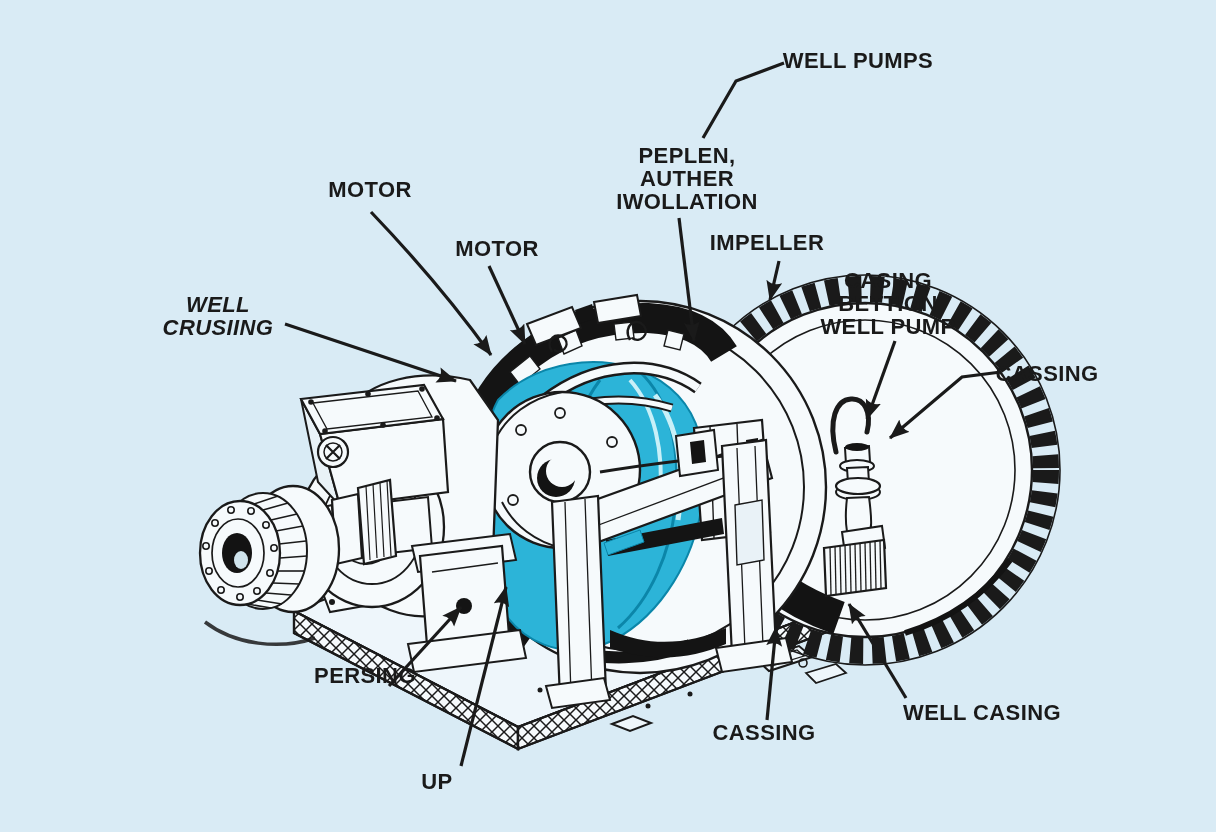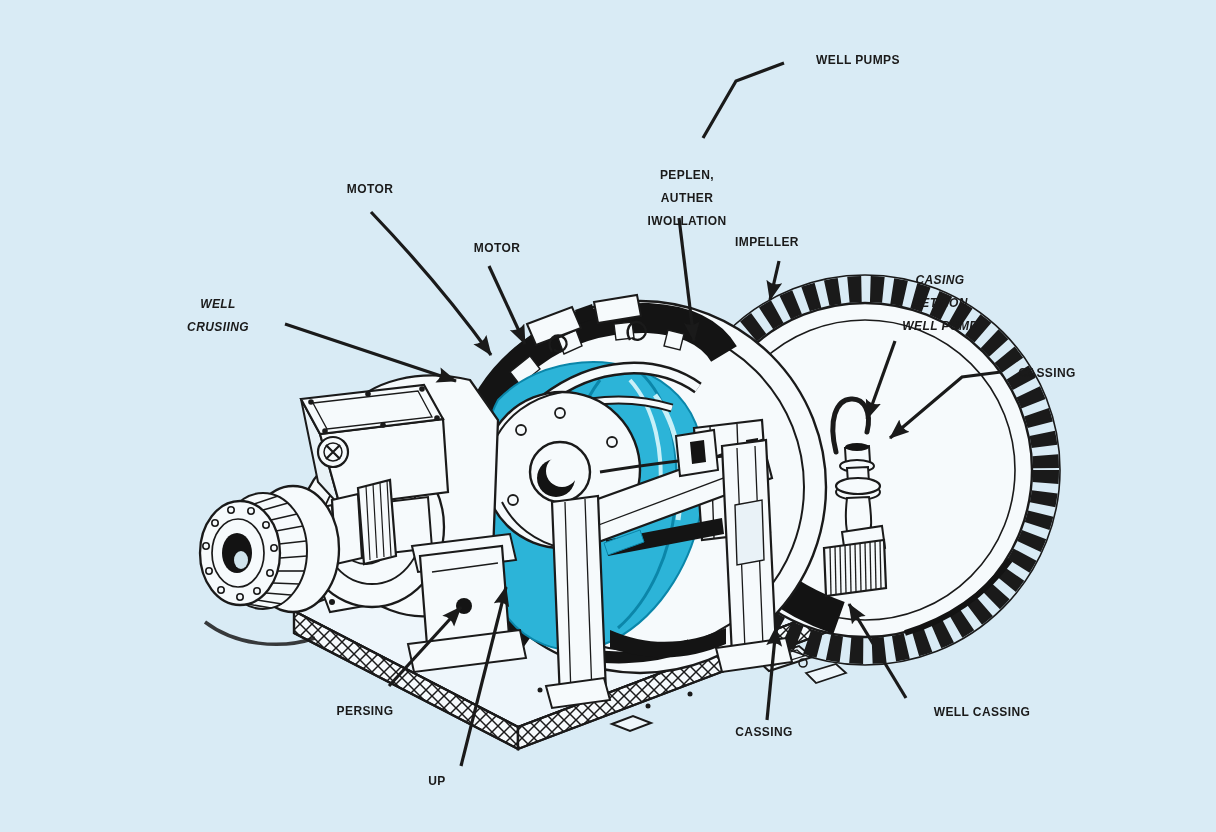--- a/index.html
+++ b/index.html
@@ -4,21 +4,21 @@
 <style>
   html,body{margin:0;padding:0;}
   .stage{
     position:relative;width:1216px;height:832px;overflow:hidden;
     background:#d9ebf5;
     font-family:"Liberation Sans",sans-serif;
   }
   svg.draw{position:absolute;left:0;top:0;width:1216px;height:832px;}
   .label{
     position:absolute;transform:translate(-50%,-50%);
-    font-weight:700;font-size:12px;letter-spacing:.4px;line-height:23px;
+    font-weight:700;font-size:22px;letter-spacing:.4px;line-height:23px;
     color:#1a1a1a;white-space:pre-line;text-align:center;z-index:5;
     user-select:none;
   }
 </style>
 </head>
 <body>
 
 <div class="stage" style="background: rgb(217, 235, 245);">
 
 <svg class="draw" viewBox="0 0 1216 832" aria-hidden="true">
@@ -250,28 +250,28 @@
     <path d="M389,686 L461,607" marker-end="url(#ah)"></path>
     <path d="M461,766 L506,587" marker-end="url(#ah)"></path>
     <path d="M767,720 L776,627" marker-end="url(#ah)"></path>
     <path d="M906,698 L849,604" marker-end="url(#ah)"></path>
   </g>
 </svg>
 
 <div class="label" style="left:858px;top:60px;">WELL PUMPS</div>
 <div class="label" style="left:370px;top:189px;">MOTOR</div>
 <div class="label" style="left:497px;top:248px;">MOTOR</div>
-<div class="label" style="left:687px;top:178px;margin-top:20px;">PEPLEN,
+<div class="label" style="left:687px;top:178px;">PEPLEN,
 AUTHER
 IWOLLATION</div>
 <div class="label" style="left:767px;top:242px;">IMPELLER</div>
-<div class="label" style="left:940px;top:303px;font-style:italic;">CASING
+<div class="label" style="left:888px;top:303px;">CASING
 BETTION
 WELL PUMP</div>
 <div class="label" style="left:1047px;top:373px;">CASSING</div>
 <div class="label" style="left:218px;top:316px;font-style:italic;">WELL
 CRUSIING</div>
-<div class="label" style="left:365px;top:711px;">PERSING</div>
+<div class="label" style="left:365px;top:675px;">PERSING</div>
 <div class="label" style="left:437px;top:781px;">UP</div>
 <div class="label" style="left:764px;top:732px;">CASSING</div>
-<div class="label" style="left:982px;top:712px;">WELL CASSING</div>
+<div class="label" style="left:982px;top:712px;">WELL CASING</div>
 
 </div>
 
 </body></html>

